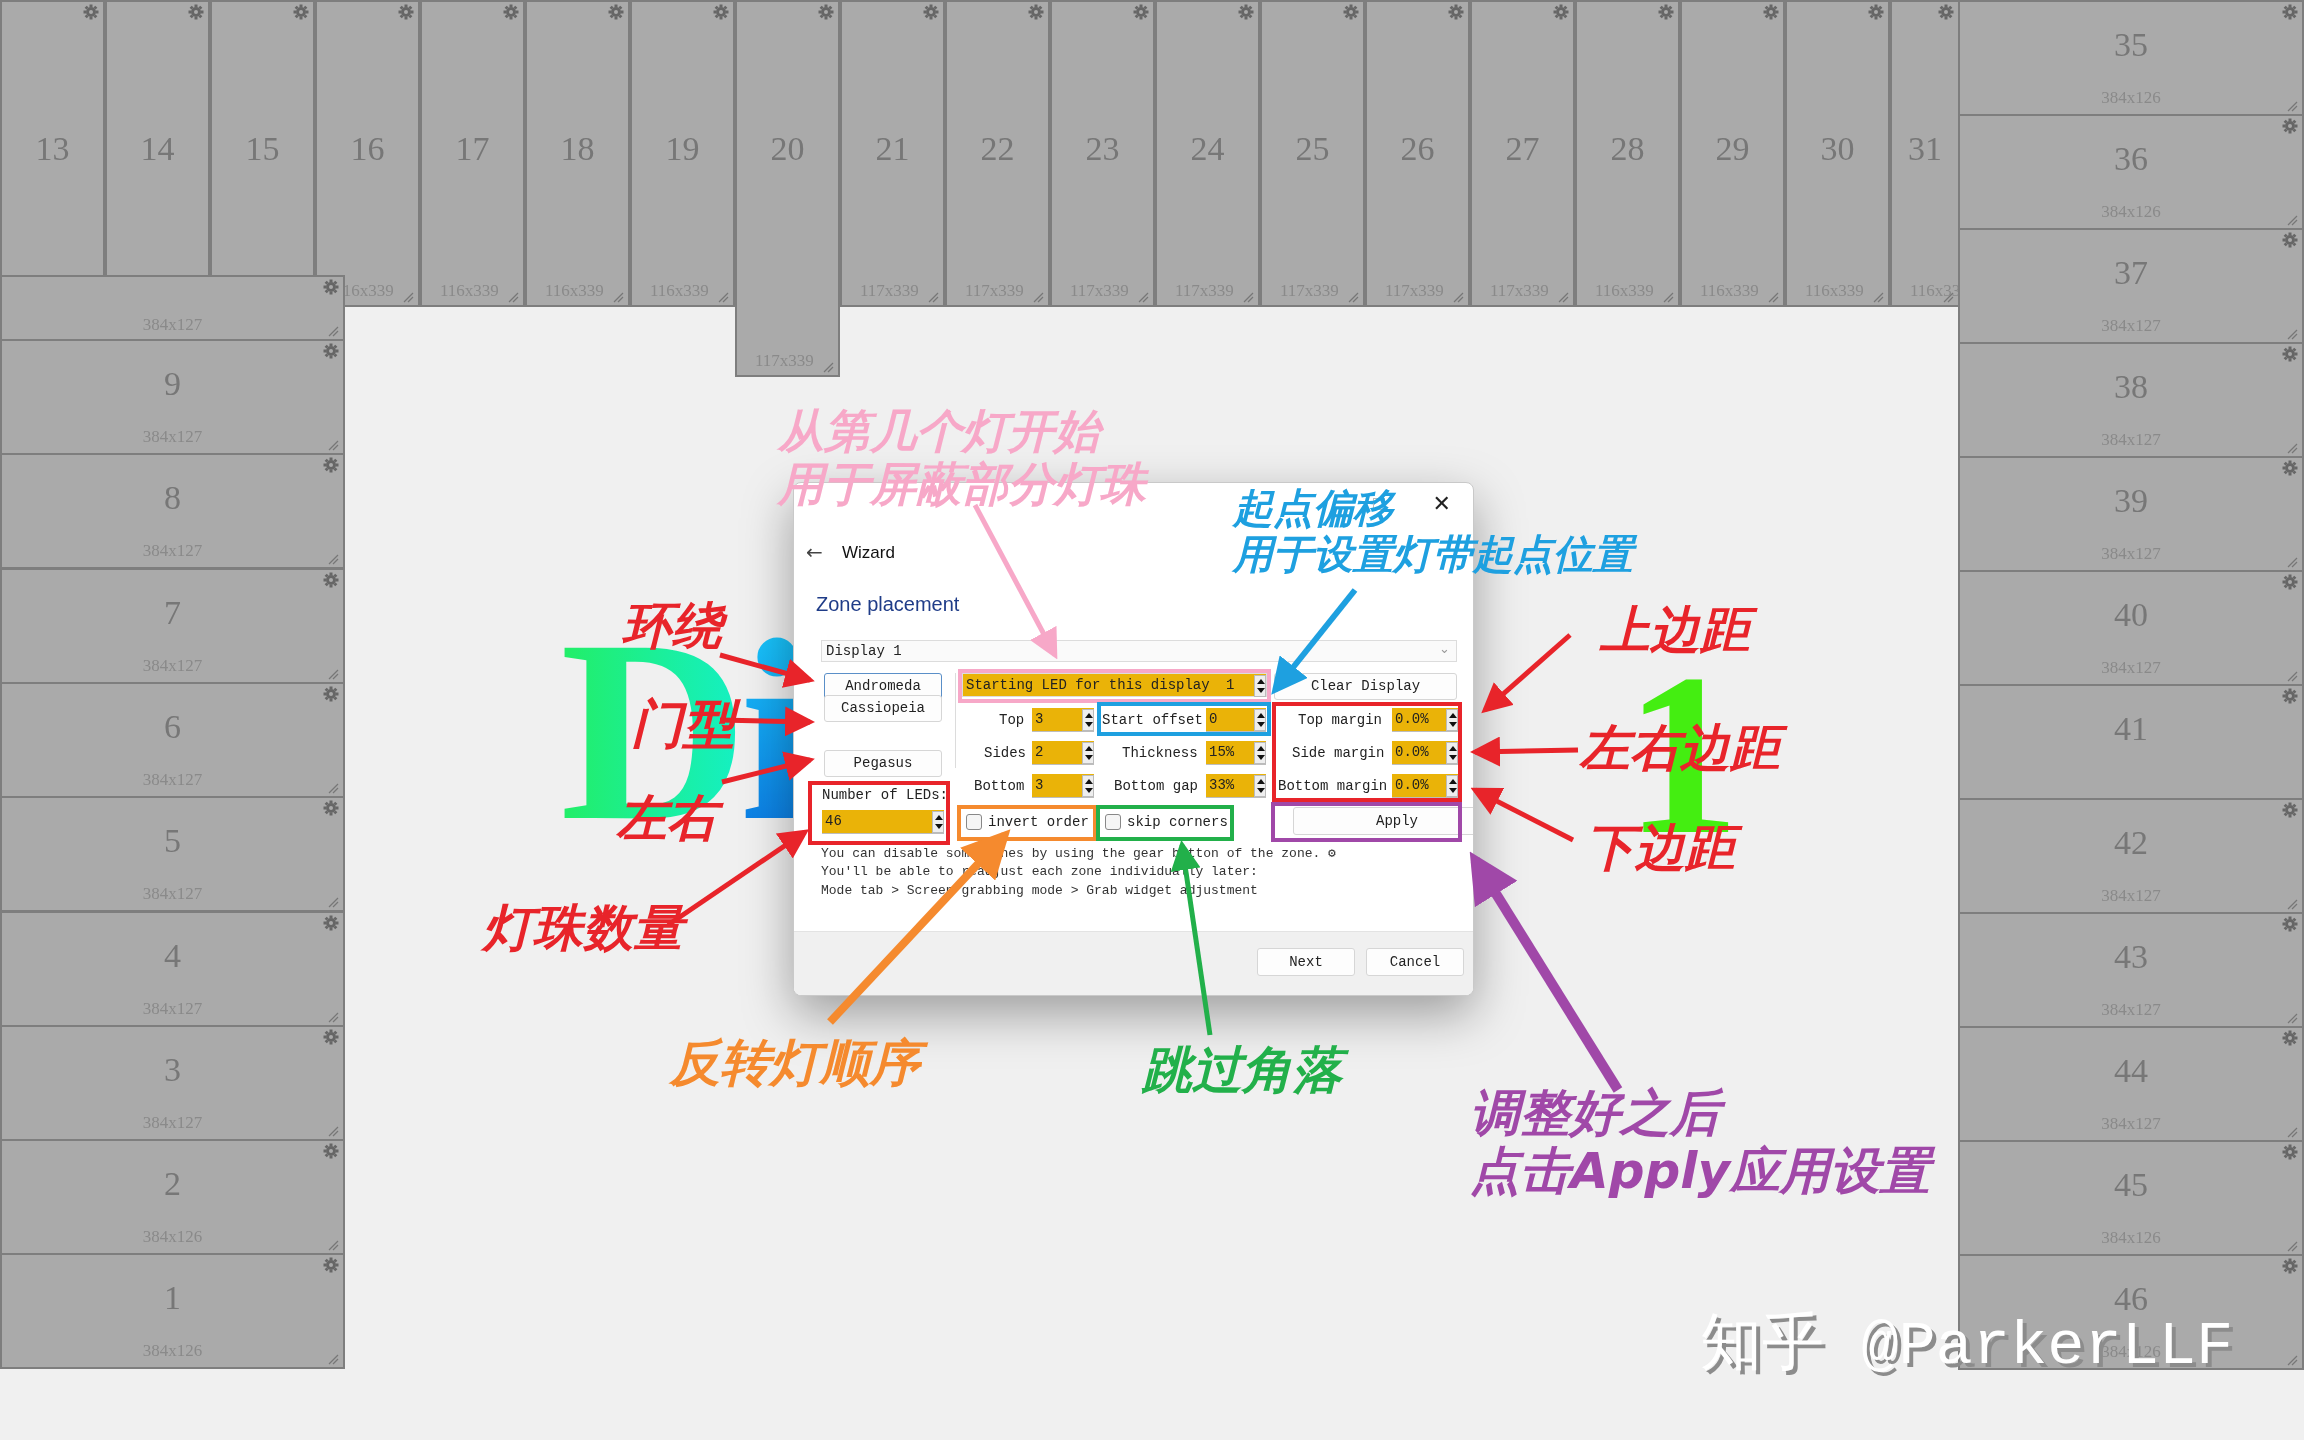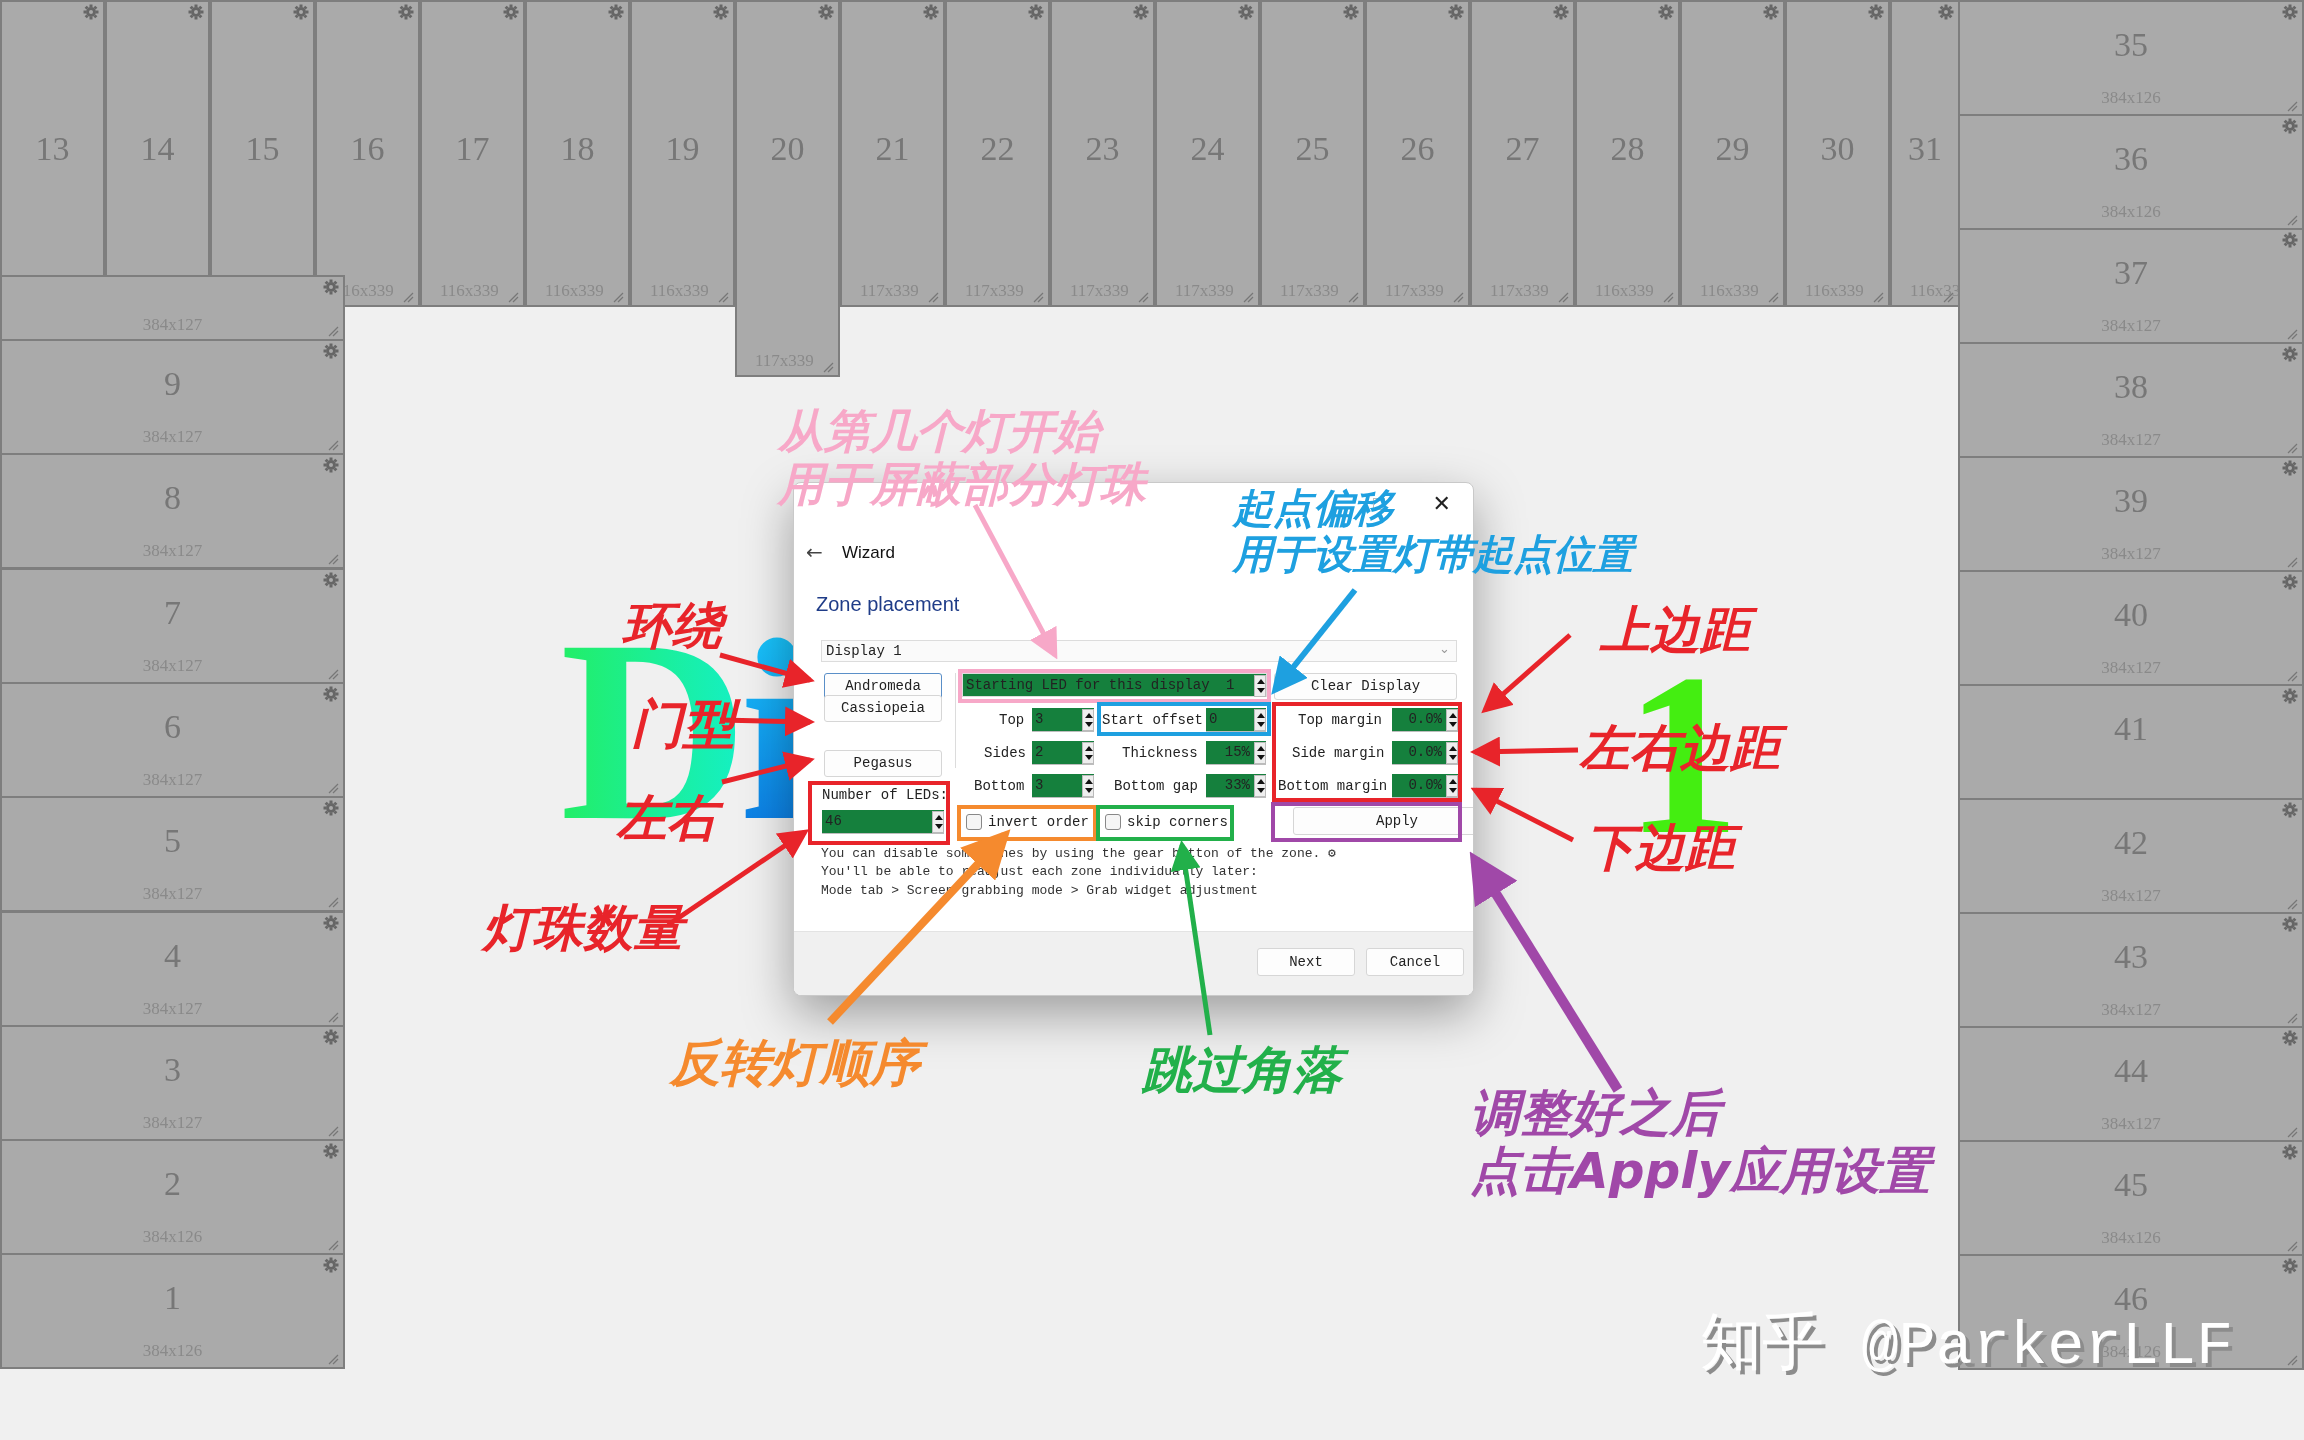--- a/index.html
+++ b/index.html
@@ -32,25 +32,25 @@
   .dlg-back { position: absolute; left: 12px; top: 57px; font-family: "DejaVu Sans", sans-serif; font-size: 20px; color: #444; cursor: pointer; }
   .dlg-title { position: absolute; left: 48px; top: 60px; font-family: "Liberation Sans", sans-serif; font-size: 17px; color: #111; }
   .dlg-heading { position: absolute; left: 22px; top: 110px; font-family: "Liberation Sans", sans-serif; font-size: 20px; color: #1f3c88; }
   .mono { font-family: "Liberation Mono", "DejaVu Sans Mono", monospace; }
   .display-select { position: absolute; left: 27px; top: 157px; width: 636px; height: 22px; border: 1px solid #dcdcdc; background: #fafafa;
     font-size: 14px; padding: 2px 4px; color: #222; }
   .display-select .chev { position: absolute; right: 6px; top: 0; color: #999; font-family: "DejaVu Sans", sans-serif; font-size: 13px; }
   .btn { position: absolute; background: #fdfdfd; border: 1px solid #d6d6d6; border-radius: 3px; text-align: center; font-size: 14px; color: #222; cursor: pointer; }
   .btn.active { border-color: #5a8fc8; }
   .lbl { position: absolute; font-size: 14px; color: #222; white-space: nowrap; }
-  .spin { position: absolute; height: 24px; border-bottom: 1px solid #bdbdbd; background: #15803d; font-size: 14px; color: #222; padding: 3px 3px; }
+  .spin { position: absolute; height: 24px; border-bottom: 1px solid #bdbdbd; background: #eab308; font-size: 14px; color: #222; padding: 3px 3px; }
   .spin .arrows { position: absolute; right: 0; top: 1px; width: 12px; height: 22px; border: 1px solid #bbb; background: #eee; }
   .spin .arrows::before { content: ""; position: absolute; left: 2px; top: 3px; border-left: 4px solid transparent; border-right: 4px solid transparent; border-bottom: 5px solid #111; }
   .spin .arrows::after { content: ""; position: absolute; left: 2px; bottom: 3px; border-left: 4px solid transparent; border-right: 4px solid transparent; border-top: 5px solid #111; }
-  .spin.right { text-align: right; padding-right: 16px; font-family: Liberation Mono, monospace; }
+  .spin.right { padding-right: 16px; font-family: Liberation Mono, monospace; }
   .sep-v { position: absolute; left: 161px; top: 190px; width: 1px; height: 95px; background: #dcdcdc; }
   .chk { position: absolute; width: 16px; height: 16px; border: 1px solid #888; border-radius: 3px; background: #f5f5f5; }
   .hint { position: absolute; left: 27px; font-size: 13px; color: #333; white-space: nowrap; }
   .footer { position: absolute; left: 0; right: 0; bottom: 0; height: 64px; background: #f0f0f0; border-top: 1px solid #e3e3e3; }
   .hl { position: absolute; border: 4px solid; }
 
   
   .ann { position: absolute; font-family: "DejaVu Sans", sans-serif; font-weight: bold; font-style: italic; white-space: nowrap; line-height: 1.15; }
   .ann.red { color: #e8242a; }
   .ann.pink { color: #f7a8c8; }

